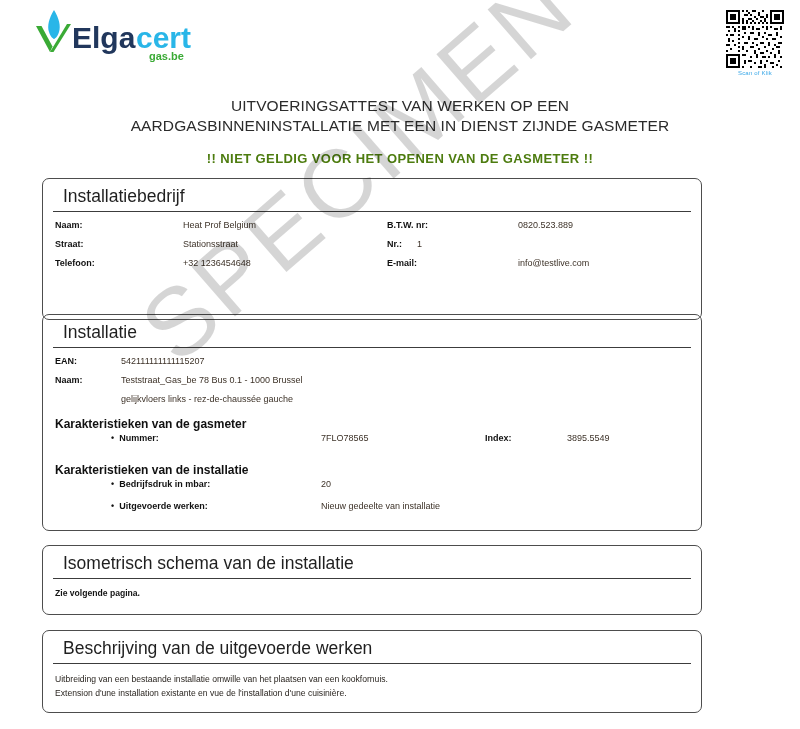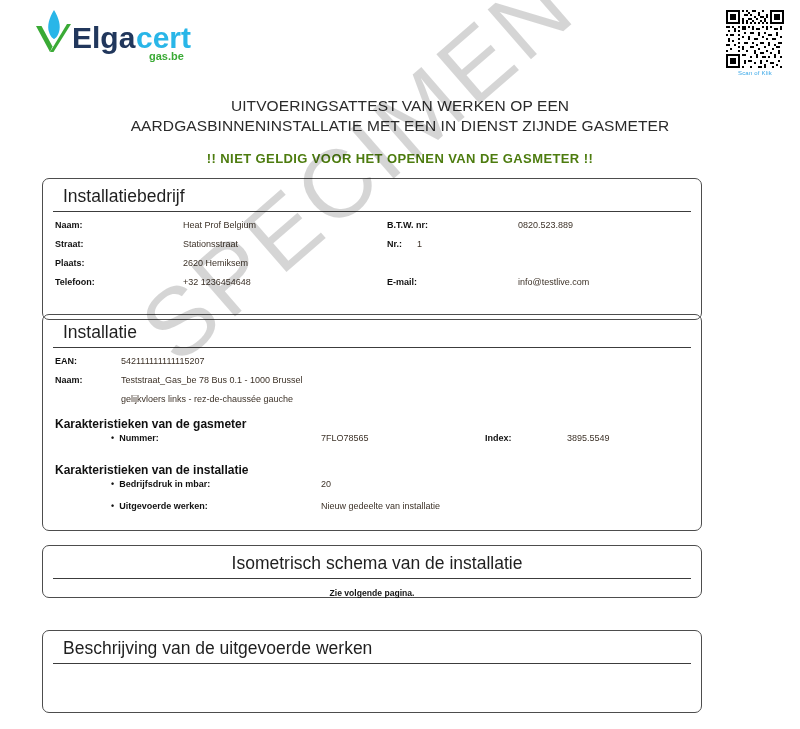--- a/index.html
+++ b/index.html
@@ -371,24 +371,20 @@
       <span class="fld-value col-b-value">0820.523.889</span>
     </div>
 
     <div class="field-row">
       <span class="fld-label col-a-label">Straat:</span>
       <span class="fld-value col-a-value">Stationsstraat</span>
       <span class="fld-label col-b-label">Nr.:</span>
       <span class="fld-value" style="left:362px;">1</span>
     </div>
 
-    <div class="field-row">
-      <span class="fld-label col-a-label">Plaats:</span>
-      <span class="fld-value col-a-value">2620 Hemiksem</span>
-    </div>
 
     <div class="field-row">
       <span class="fld-label col-a-label">Telefoon:</span>
       <span class="fld-value col-a-value">+32 1236454648</span>
       <span class="fld-label col-b-label">E-mail:</span>
       <span class="fld-value col-b-value">info@testlive.com</span>
     </div>
 
   </div>
 </div>
@@ -430,26 +426,30 @@
     </div>
 
     <div class="field-row">
       <span class="bullet-label"><span class="dot">•</span><span>Uitgevoerde werken:</span></span>
       <span class="fld-value" style="left:266px;">Nieuw gedeelte van installatie</span>
     </div>
 
   </div>
 </div>
 
-<div class="section" style="top:545px; height:53px;text-align:center;">
+<div class="section" style="top:545px; height:70px;">
   <div class="section-title">
     <span>Isometrisch schema van de installatie</span>
   </div>
   <div class="section-body" style="padding-top:7px;">
     <div class="plain-bold">Zie volgende pagina.</div>
   </div>
 </div>
 
 <div class="section" style="top:630px; height:83px;">
   <div class="section-title">
     <span>Beschrijving van de uitgevoerde werken</span>
   </div>
+  <div class="section-body" style="padding-top:8px;">
+    <div class="plain-line">Uitbreiding van een bestaande installatie omwille van het plaatsen van een kookfornuis.</div>
+    <div class="plain-line">Extension d'une installation existante en vue de l'installation d'une cuisinière.</div>
+  </div>
 </div>
 
 </body></html>

